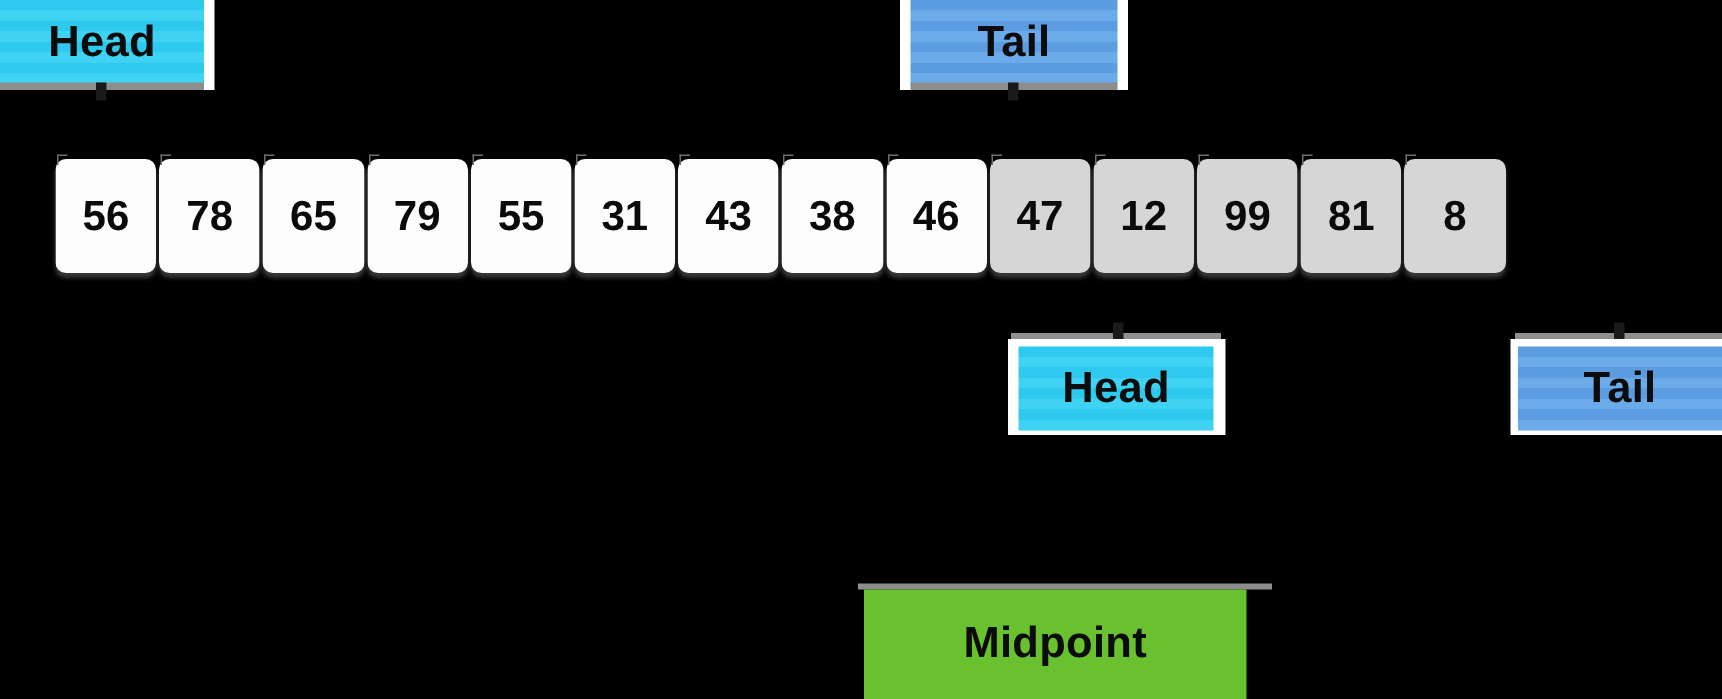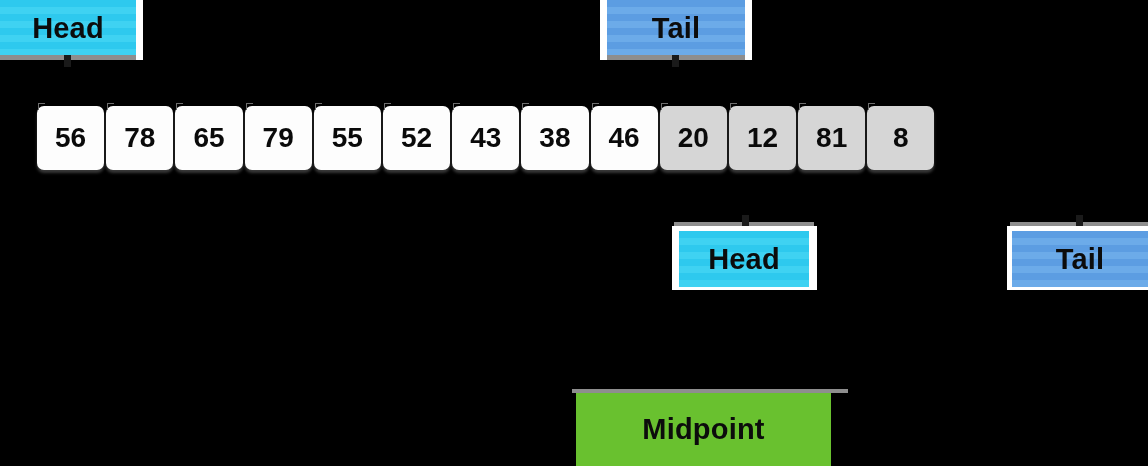--- a/index.html
+++ b/index.html
@@ -25,21 +25,21 @@
     left: 37px;
     top: 106px;
     width: 1075px;
     height: 64px;
     display: flex;
     gap: 0px;
   }
   .cell {
     position: relative;
     width: 67.2px;
-    height: 64px;
+    height: 76px;
     margin-right: 0px;
     box-sizing: border-box;
     display: flex;
     align-items: center;
     justify-content: center;
     font-size: 28px;
     color: #0a0a0a;
     border-radius: 7px;
     border: 1px solid transparent;
     background: #ffffff;
@@ -154,26 +154,27 @@
   <div class="ptr blue" id="tail-top">Tail</div>
   <div class="gbar" id="tail-top-bar"></div>
   <div class="tick" id="tail-top-tick"></div>
 
   <div id="array-row">
       <div class="cell white">56</div>
       <div class="cell white">78</div>
       <div class="cell white">65</div>
       <div class="cell white">79</div>
       <div class="cell white">55</div>
-      <div class="cell white">52</div>
+      <div class="cell white">31</div>
       <div class="cell white">43</div>
       <div class="cell white">38</div>
       <div class="cell white">46</div>
-      <div class="cell gray">20</div>
+      <div class="cell gray">47</div>
       <div class="cell gray">12</div>
+      <div class="cell gray">99</div>
       <div class="cell gray">81</div>
       <div class="cell gray">8</div>
     </div>
 
   <div class="gbar" id="head-bot-bar"></div>
   <div class="tick" id="head-bot-tick"></div>
   <div class="paper" id="head-bot-paper"></div>
   <div class="ptr cyan" id="head-bot">Head</div>
 
   <div class="gbar" id="tail-bot-bar"></div>

